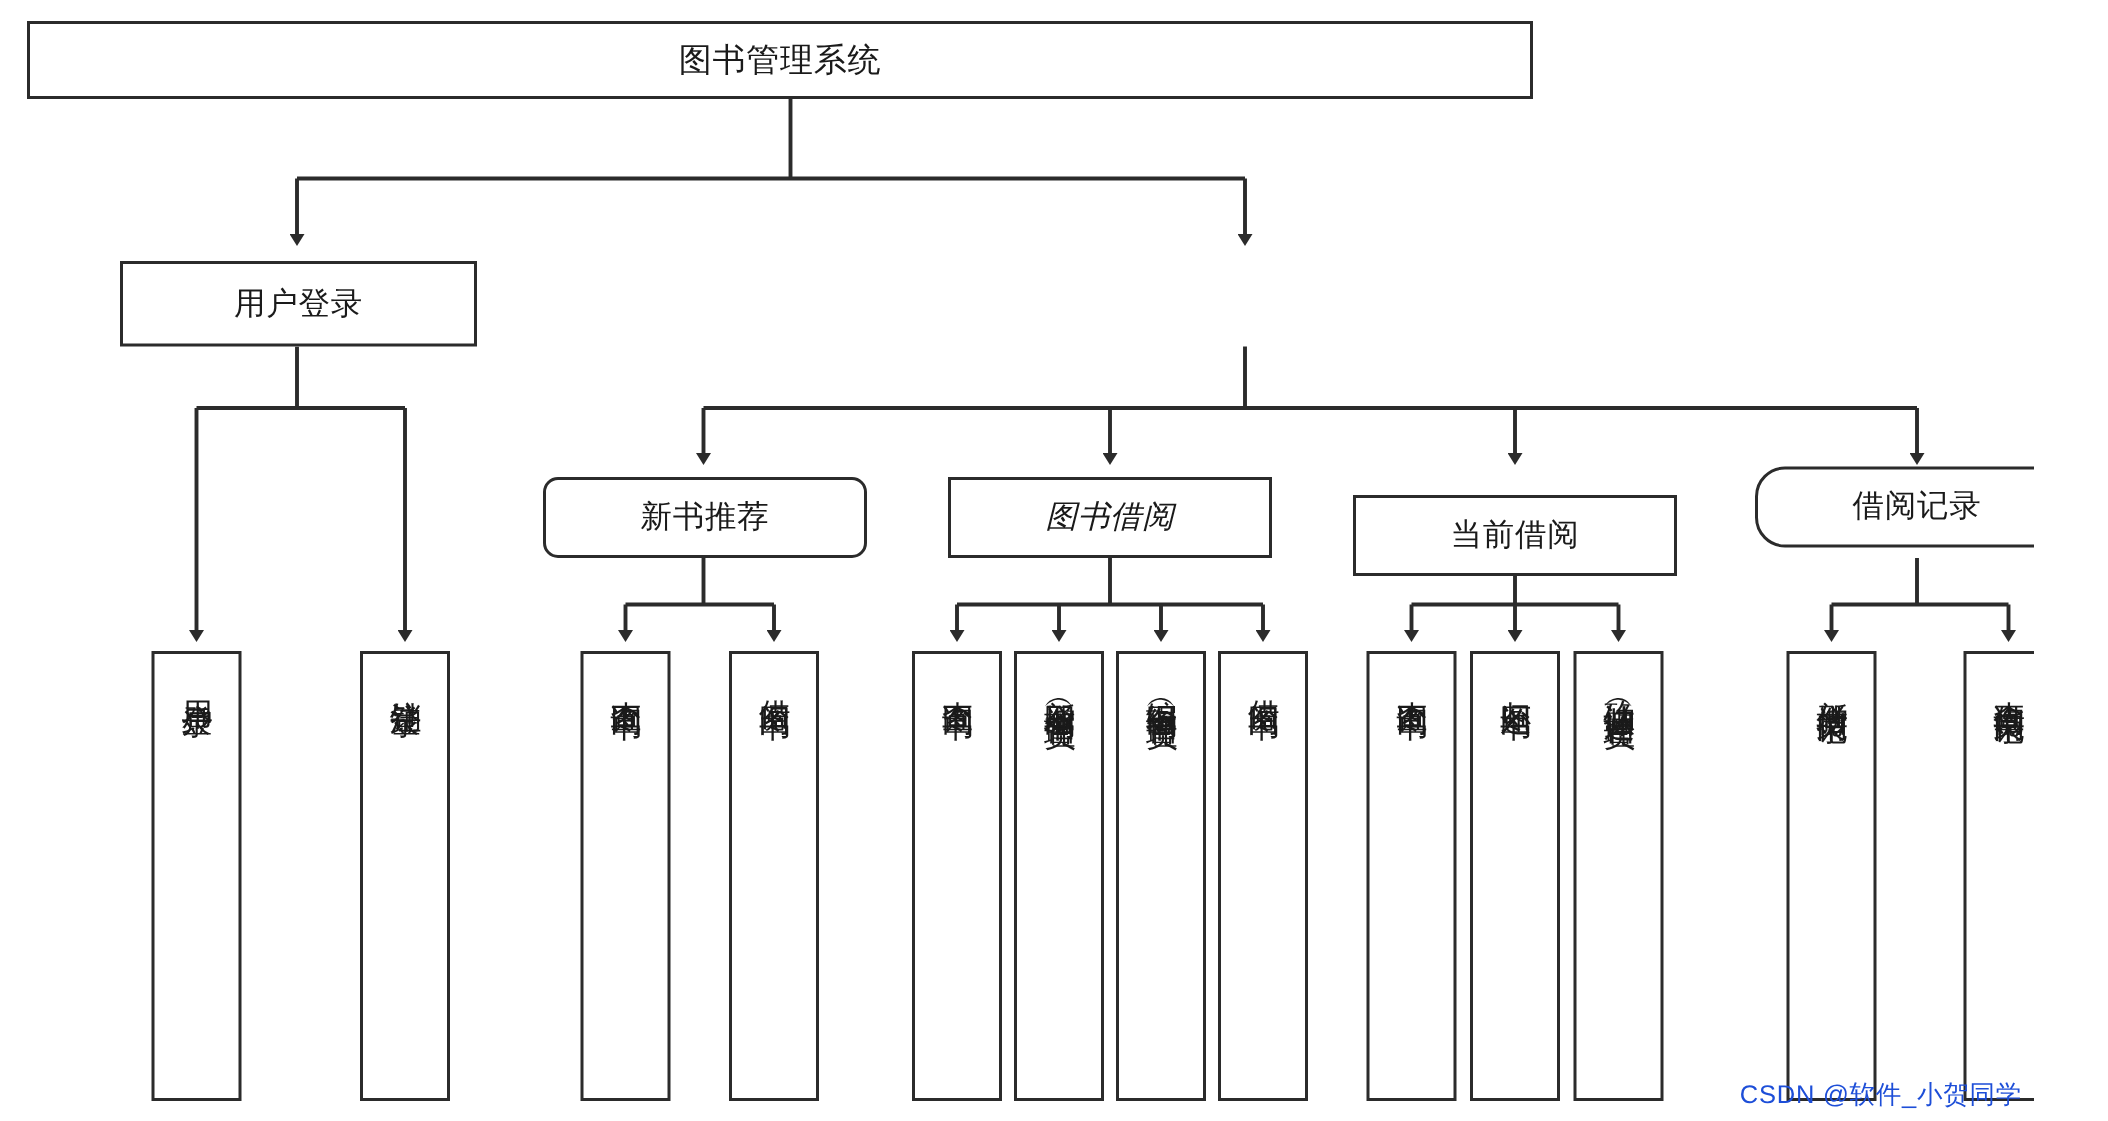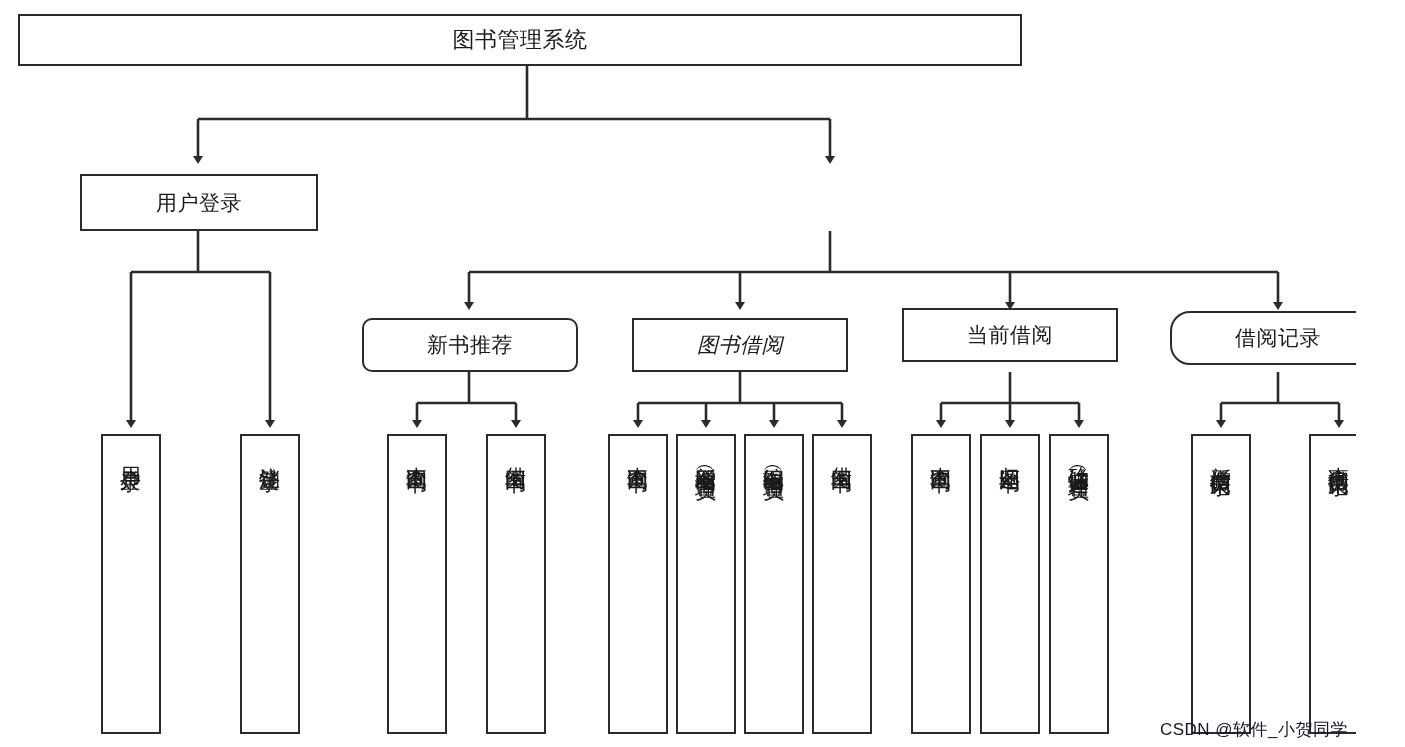--- a/index.html
+++ b/index.html
@@ -59,21 +59,21 @@
     white-space: nowrap;
   }
   .root .label {
     font-size: 22px;
   }
   .watermark {
     position: absolute;
     right: 8px;
     bottom: 6px;
     font-size: 17px;
-    color: #0f172a;
+    color: #1d4ed8;
     white-space: nowrap;
     letter-spacing: 0.5px;
   }
 </style>
 </head>
 <body>
 
 <div id="canvas">
 
   <svg class="edges" viewBox="0 0 1405 747" xmlns="http://www.w3.org/2000/svg">
@@ -137,21 +137,21 @@
 
 
   <div class="node node-h" style="left:362px; top:318px; width:216px; height:54px;border-radius:10px;">
     <span class="label">新书推荐</span>
   </div>
 
   <div class="node node-h" style="left:632px; top:318px; width:216px; height:54px;font-style:italic;">
     <span class="label">图书借阅</span>
   </div>
 
-  <div class="node node-h" style="left:902px; top:308px; width:216px; height:54px;">
+  <div class="node node-h" style="left:902px; top:330px; width:216px; height:54px;">
     <span class="label">当前借阅</span>
   </div>
 
   <div class="node node-h" style="left:1170px; top:311px; width:216px; height:54px;border-radius:20px;">
     <span class="label">借阅记录</span>
   </div>
 
   <div class="node node-v" style="left:101px; top:434px; width:60px; height:300px;">
     <span class="label">用户登录</span>
   </div>

